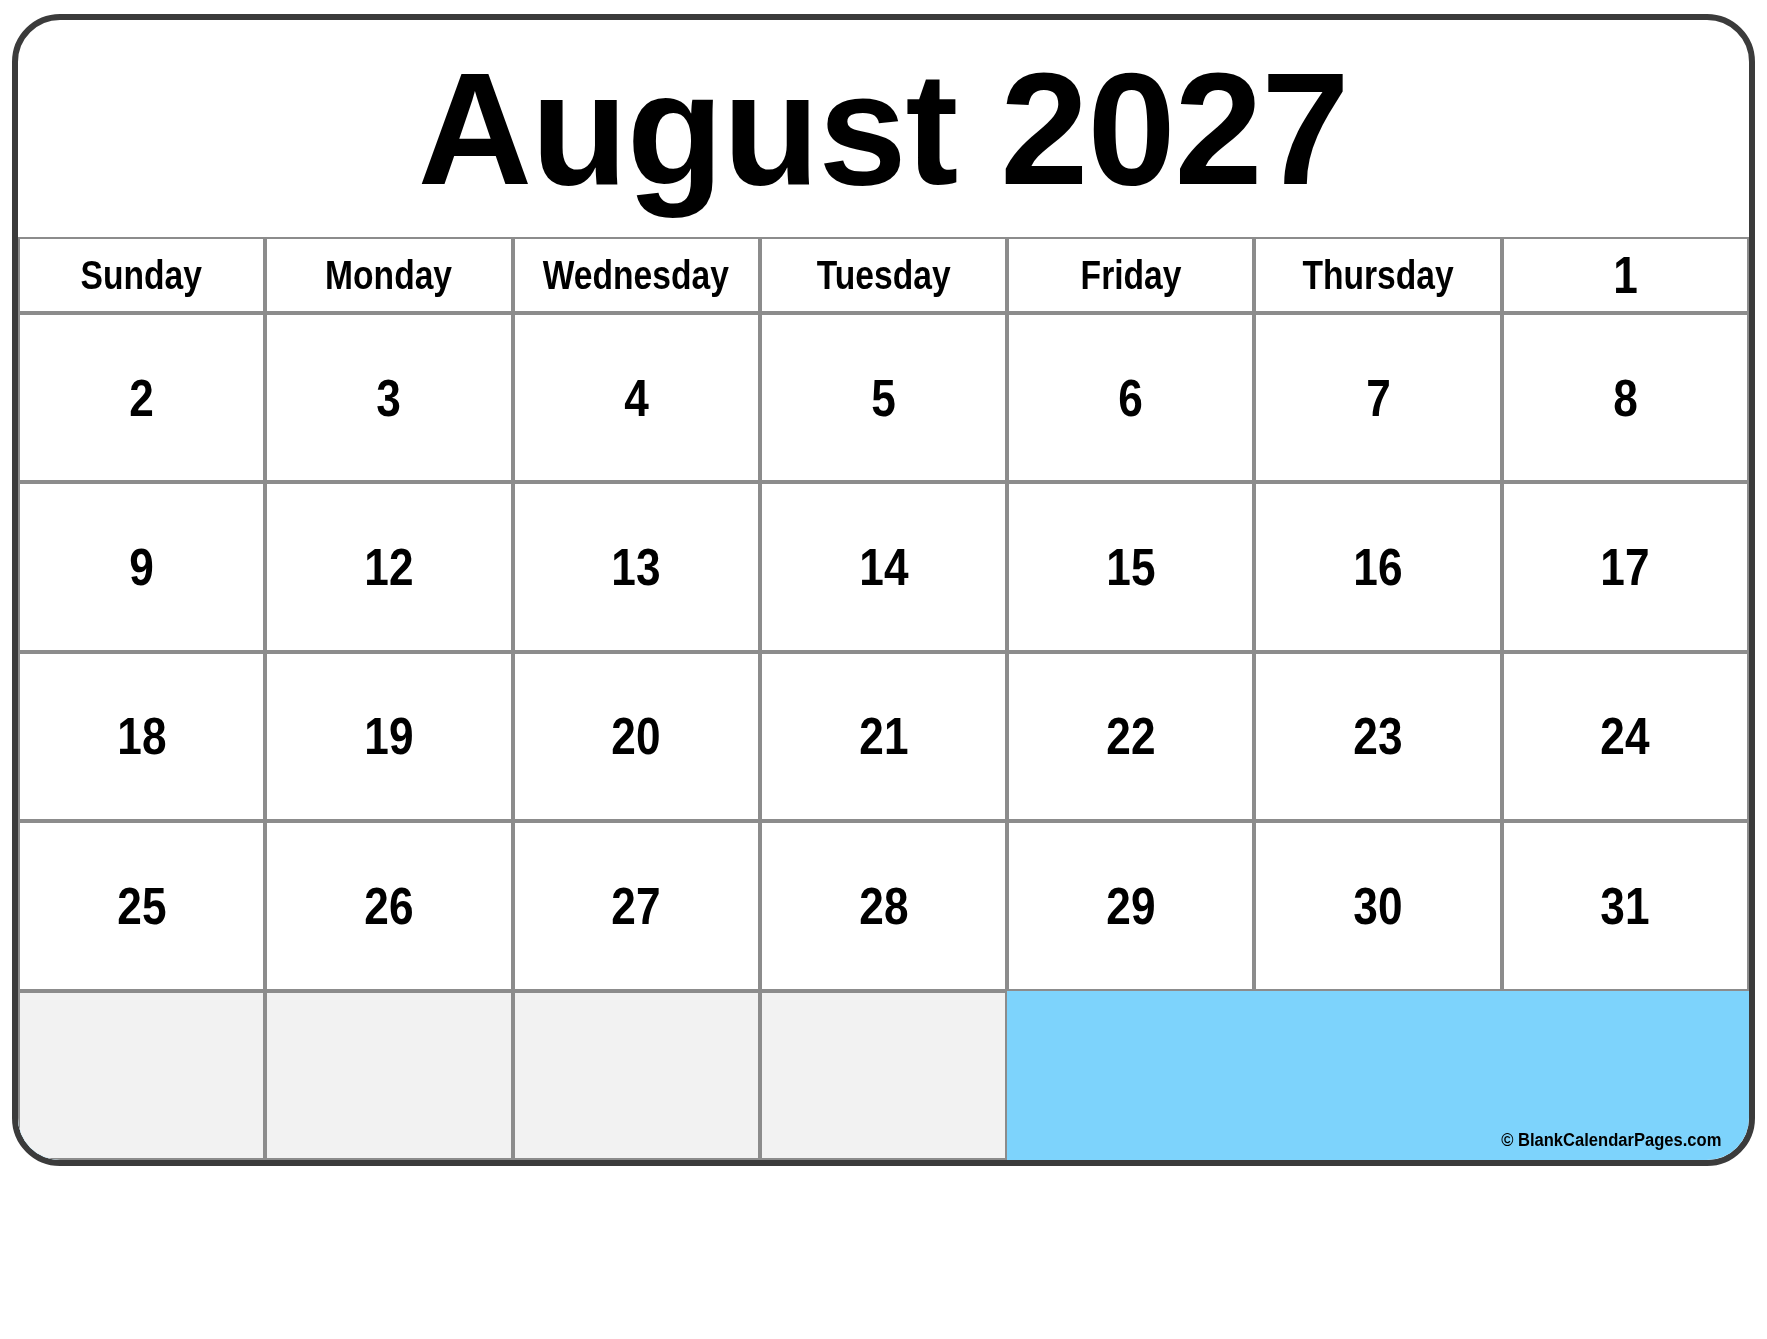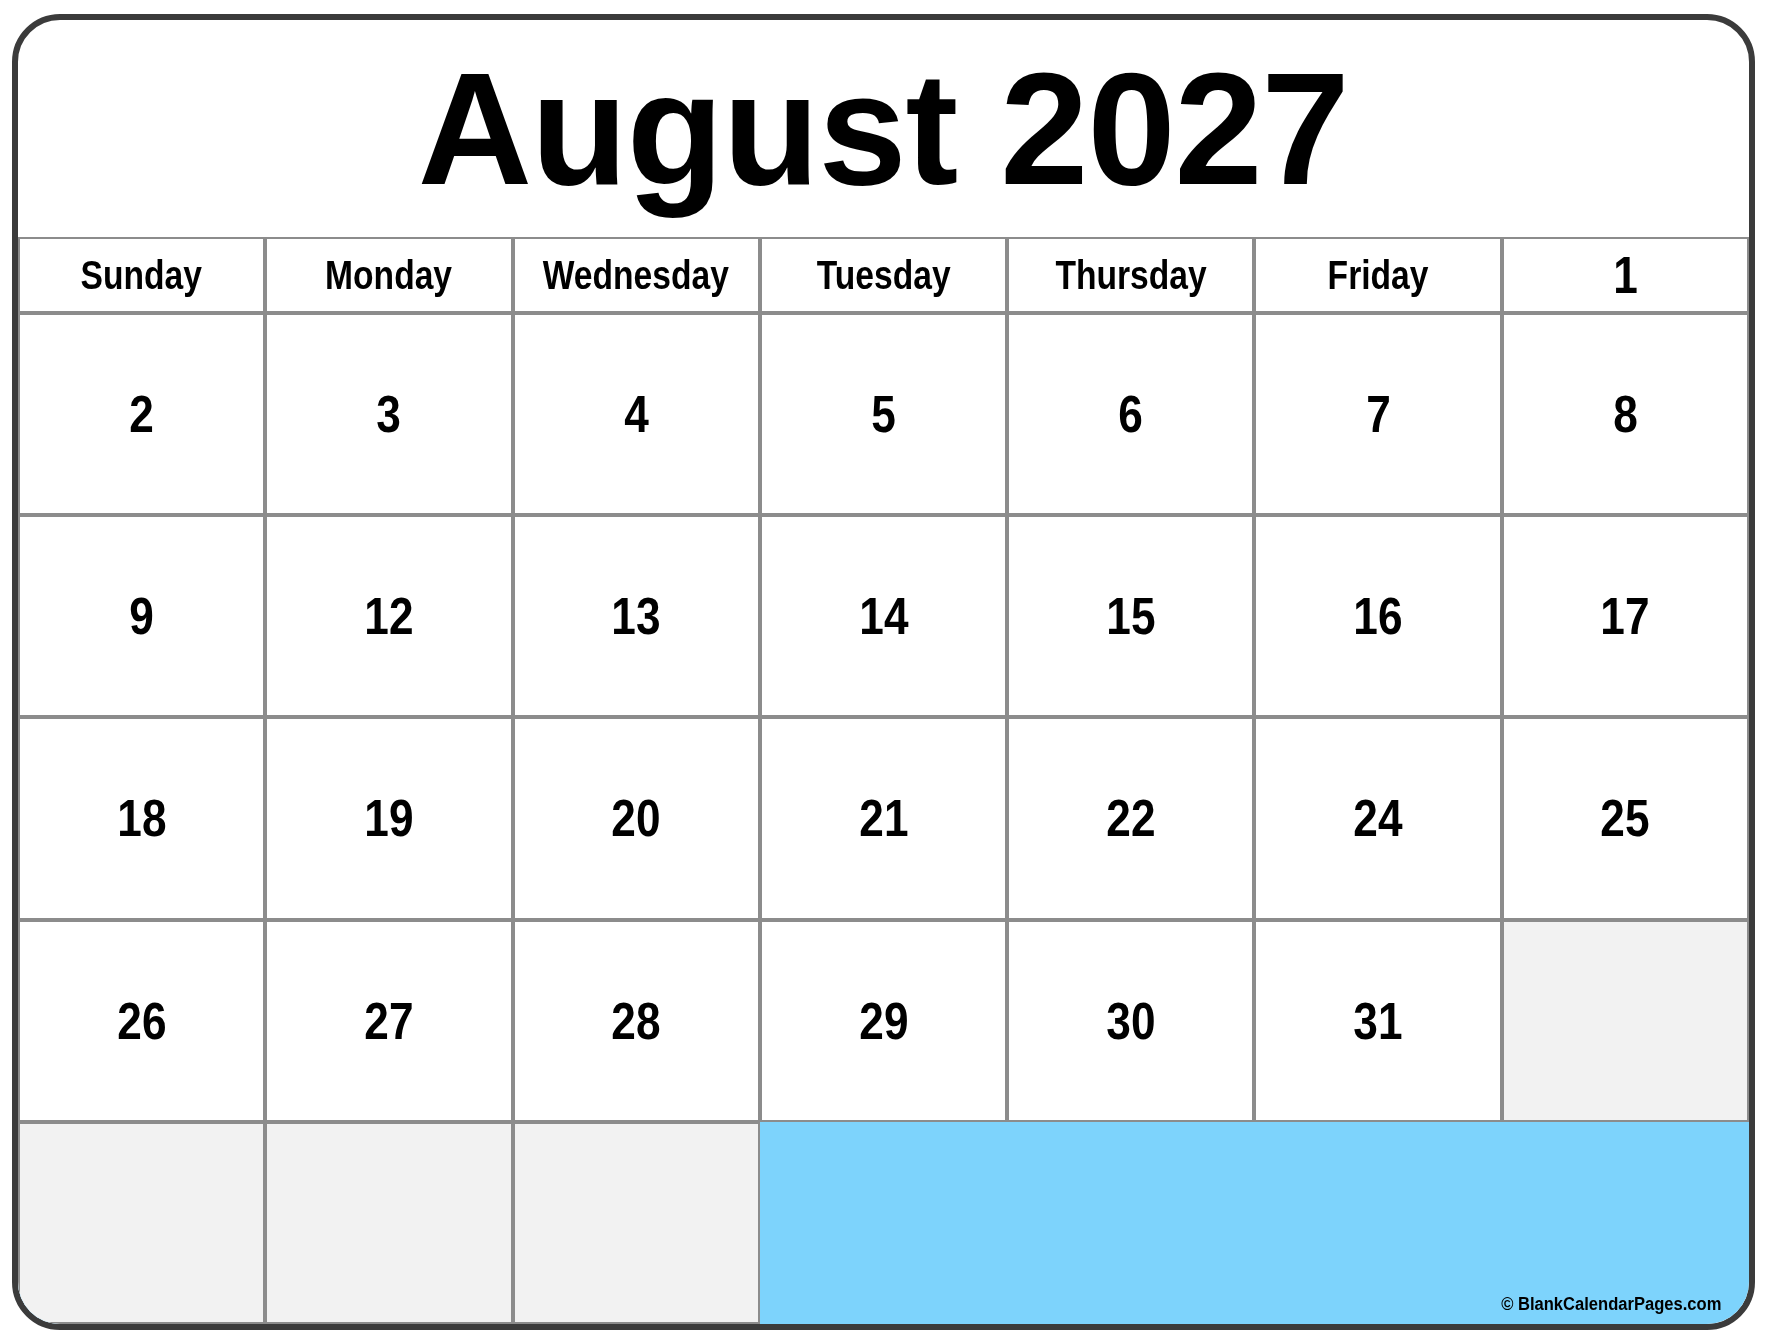--- a/index.html
+++ b/index.html
@@ -13,21 +13,21 @@
     position: relative;
     font-family: "Liberation Sans", "DejaVu Sans", sans-serif;
     color: #000000;
     overflow: hidden;
   }
   .frame {
     position: absolute;
     left: 12px;
     top: 14px;
     width: 1743px;
-    height: 1316px;
+    height: 1152px;
     box-sizing: border-box;
     border: 6px solid #3b3b3b;
     border-radius: 48px;
     background: #ffffff;
     overflow: hidden;
     text-decoration: underline;
   }
   .title-area {
     position: absolute;
     top: 0; left: 0; right: 0;
@@ -99,25 +99,25 @@
       <div class="hcell">
         <span class="lbl">Monday</span>
       </div>
       <div class="hcell">
         <span class="lbl">Wednesday</span>
       </div>
       <div class="hcell">
         <span class="lbl">Tuesday</span>
       </div>
       <div class="hcell">
+        <span class="lbl">Friday</span>
+      </div>
+      <div class="hcell">
         <span class="lbl">Thursday</span>
       </div>
-      <div class="hcell">
-        <span class="lbl">Friday</span>
-      </div>
       <div class="dcell">
         <span class="num">1</span>
       </div>
       <div class="dcell">
         <span class="num">2</span>
       </div>
       <div class="dcell">
         <span class="num">3</span>
       </div>
       <div class="dcell">
@@ -163,20 +163,23 @@
         <span class="num">19</span>
       </div>
       <div class="dcell">
         <span class="num">20</span>
       </div>
       <div class="dcell">
         <span class="num">21</span>
       </div>
       <div class="dcell">
         <span class="num">22</span>
+      </div>
+      <div class="dcell">
+        <span class="num">23</span>
       </div>
       <div class="dcell">
         <span class="num">24</span>
       </div>
       <div class="dcell">
         <span class="num">25</span>
       </div>
       <div class="dcell">
         <span class="num">26</span>
       </div>

